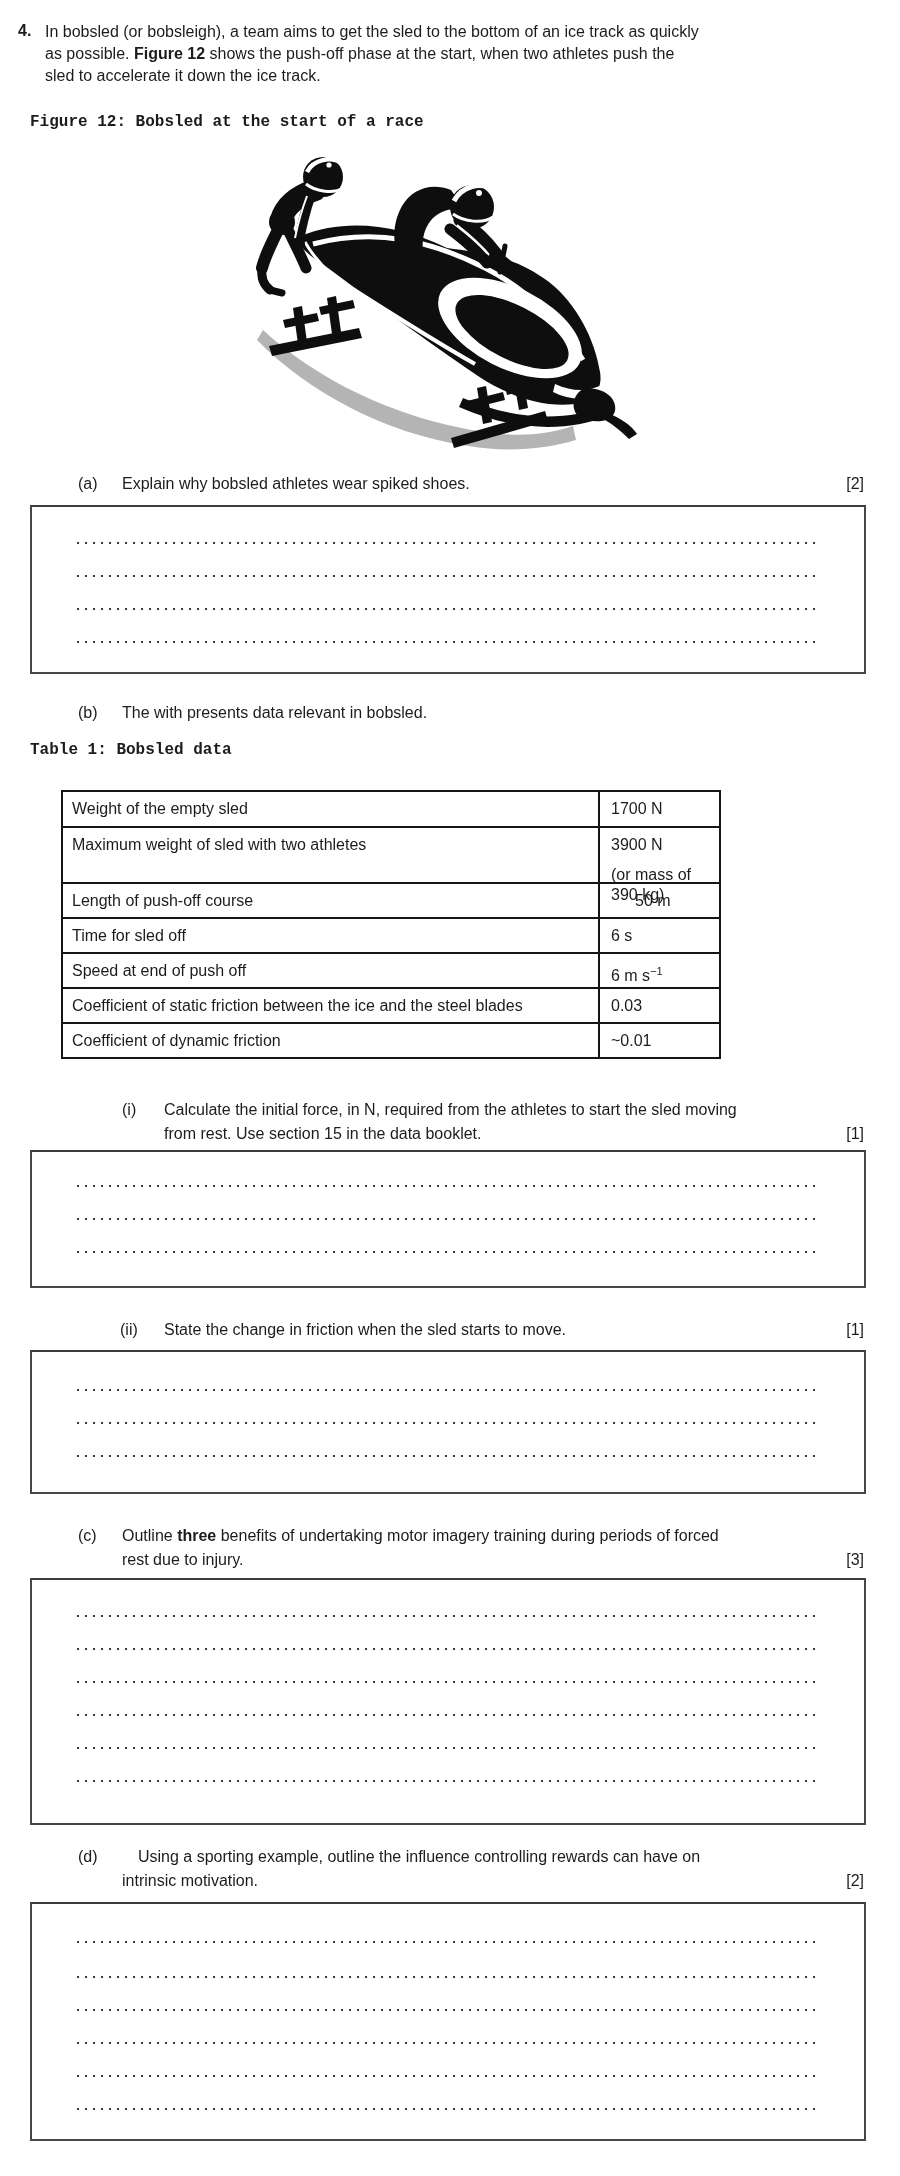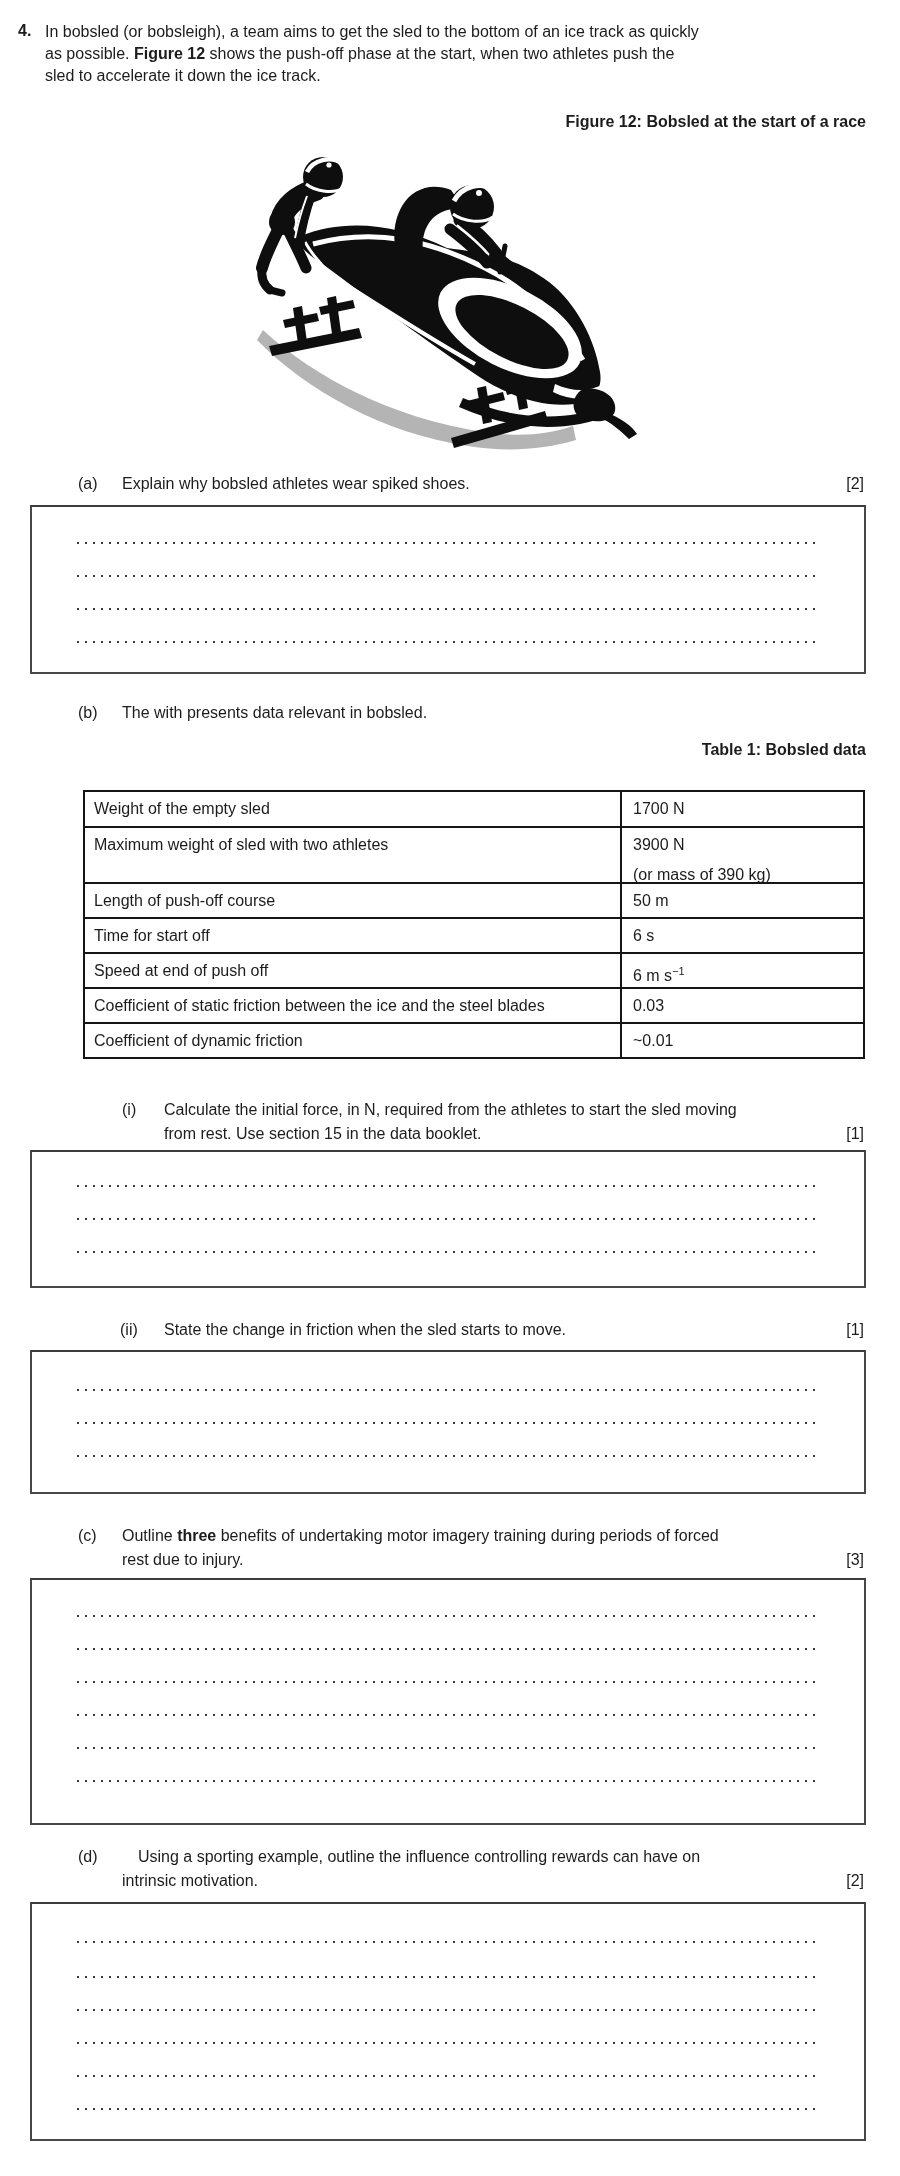--- a/index.html
+++ b/index.html
@@ -5,31 +5,31 @@
   html,body { margin:0; padding:0; background:#ffffff; }
   #page {
     position:relative; width:900px; height:2176px; background:#ffffff;
     font-family:"Liberation Sans", sans-serif; color:#1c1c1c; font-size:16px;
     overflow:hidden;
   }
   .abs { position:absolute; }
   .b { font-weight:bold; }
   .qline { white-space:nowrap; line-height:20px; }
   .marks { width:84px; text-align:right; line-height:20px; }
-  .caption { left:30px; width:836px; text-align:right; font-weight:bold; line-height:20px; }
+  .caption { left:30px; width:836px; text-align:left; font-weight:bold; line-height:20px;font-family:Liberation Mono, monospace; }
 
   
   .ansbox { left:30px; width:836px; border:2px solid #474747; border-top-color:#3c3c3c; box-sizing:border-box; background:#fff; }
   .dots {
     position:absolute; left:45px; right:46px; height:2px;
     background-image:repeating-linear-gradient(to right, #3a3a3a 0 2px, transparent 2px 8px);
   }
 
   
-  .tbl { left:61px; top:790px; width:782px; border:2px solid #151515; box-sizing:border-box;margin-left:22px; }
+  .tbl { left:61px; top:790px; width:660px; border:2px solid #151515; box-sizing:border-box; }
   .trow { display:flex; border-top:2px solid #151515; box-sizing:border-box; }
   .trow.first { border-top:none; }
   .tc-label { width:537px; border-right:2px solid #151515; box-sizing:border-box; padding:7px 10px 0 9px; line-height:20px; }
   .tc-value { flex:1; padding:7px 10px 0 11px; line-height:20px; }
   .tc-value sup { font-size:11px; vertical-align:6px; }
   .v2 { margin-top:10px; }
 
   svg .ink { fill:#0e0e0e; }
   svg .wline { fill:none; stroke:#ffffff; }
 </style>
@@ -134,26 +134,26 @@
       <div class="tc-label">Weight of the empty sled</div>
       <div class="tc-value"><span>1700 N</span></div>
     </div>
     <div class="trow" style="height:56px;">
       <div class="tc-label">Maximum weight of sled with two athletes</div>
       <div class="tc-value">
         <div><span>3900 N</span></div>
         <div class="v2">(or mass of 390 kg)</div>
       </div>
     </div>
-    <div class="trow" style="height:35px;">
+    <div class="trow" style="height:35px;gap:24px;">
       <div class="tc-label">Length of push-off course</div>
       <div class="tc-value"><span>50 m</span></div>
     </div>
     <div class="trow" style="height:35px;">
-      <div class="tc-label">Time for start off</div>
+      <div class="tc-label">Time for sled off</div>
       <div class="tc-value"><span>6 s</span></div>
     </div>
     <div class="trow" style="height:35px;">
       <div class="tc-label">Speed at end of push off</div>
       <div class="tc-value"><span>6 m s</span><sup>−1</sup></div>
     </div>
     <div class="trow" style="height:35px;">
       <div class="tc-label">Coefficient of static friction between the ice and the steel blades</div>
       <div class="tc-value"><span>0.03</span></div>
     </div>

